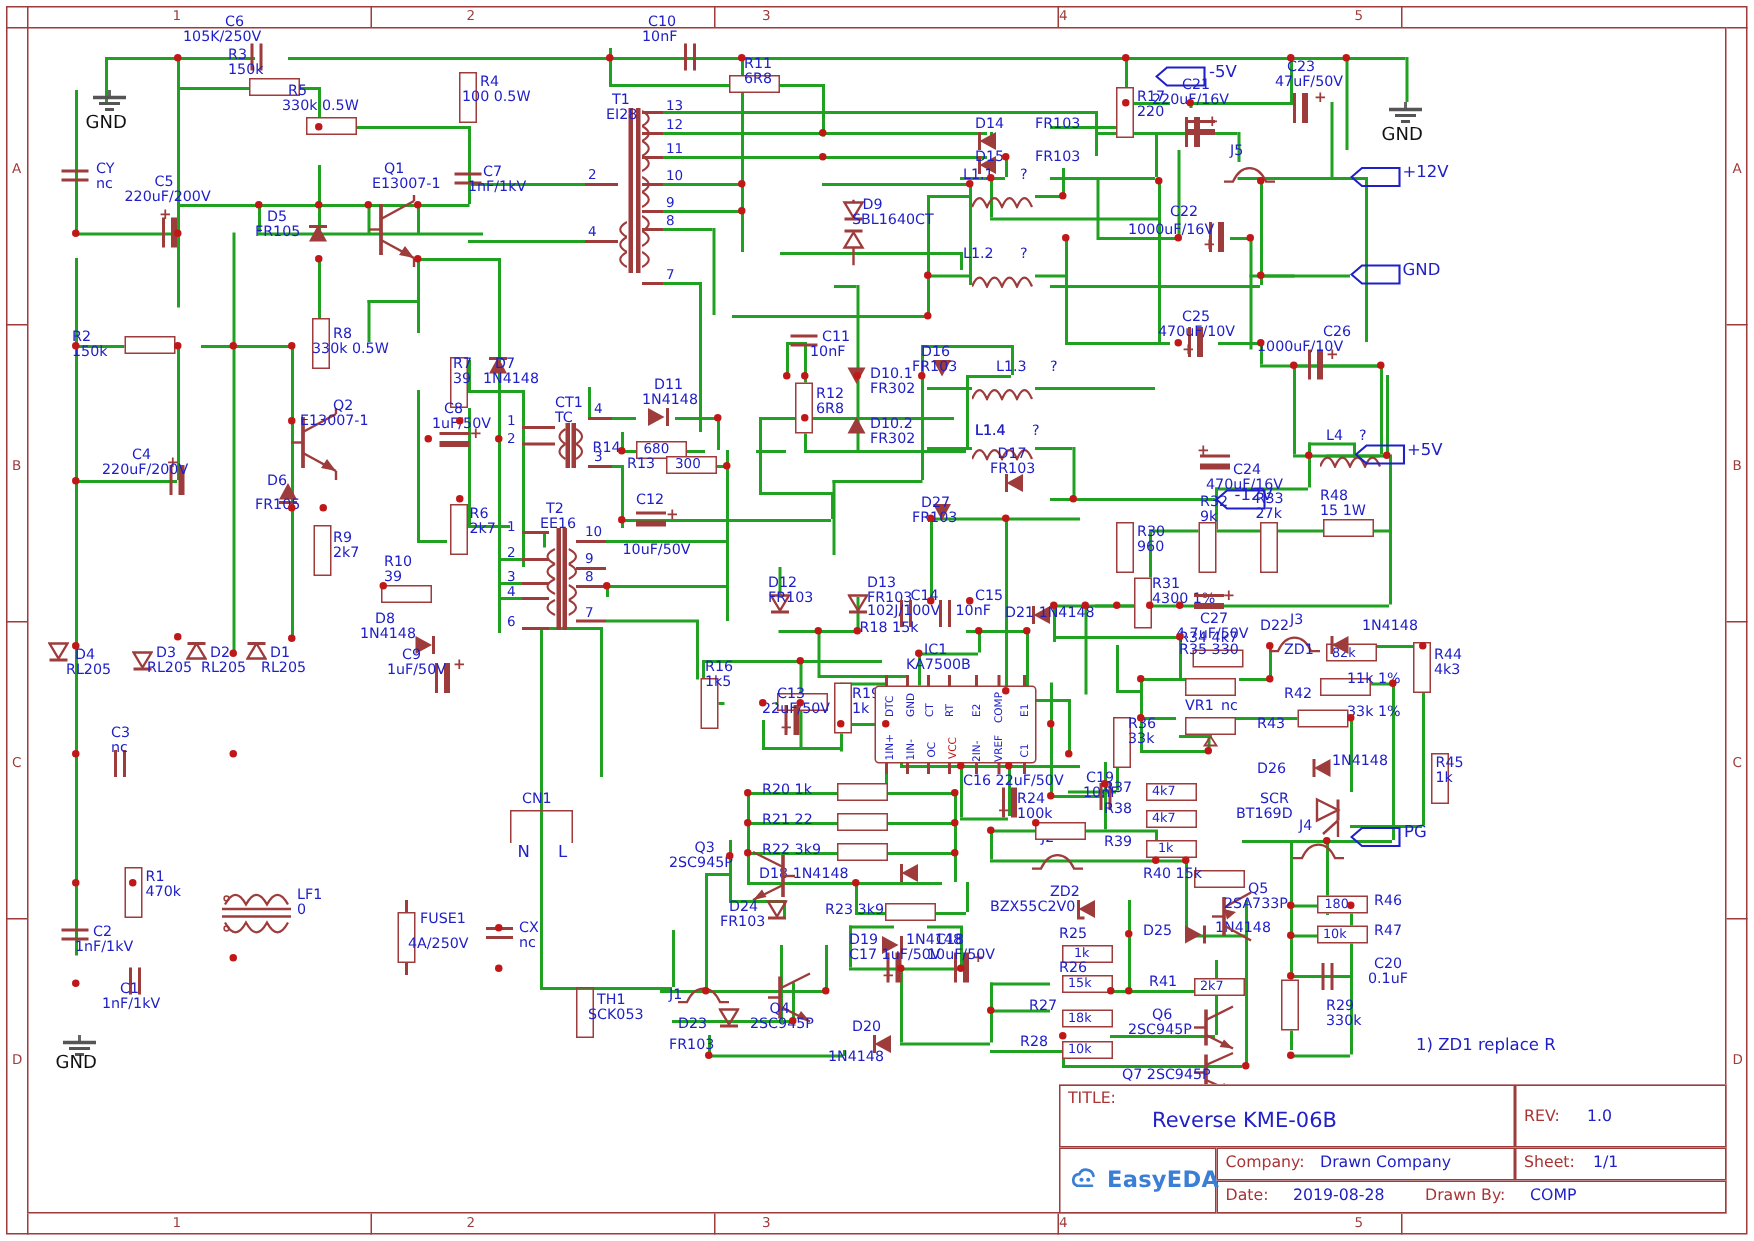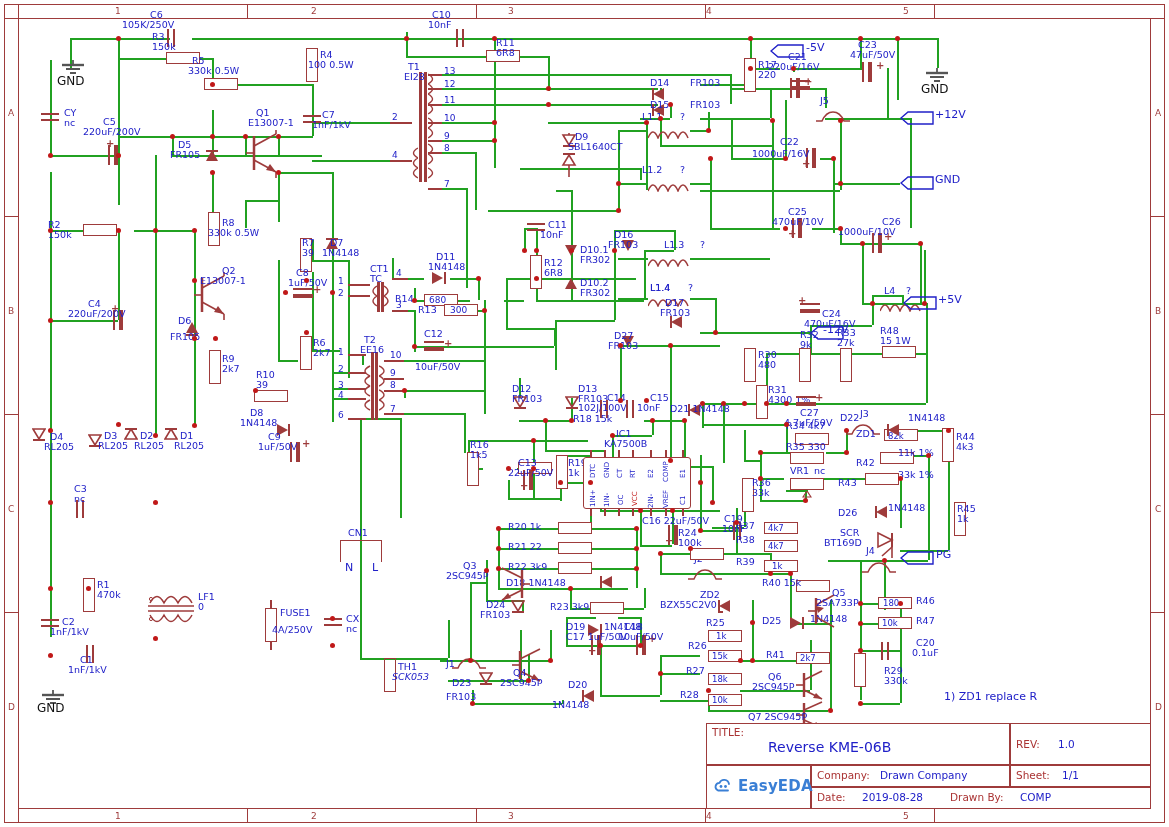--- a/index.html
+++ b/index.html
@@ -765,21 +765,21 @@
   <div class="diodeL" style="left:671px;top:316px;"></div>
   <div class="dbarV" style="left:670px;top:316px;"></div>
   <div class="lbl" style="left:665px;top:298px;">D17</div>
   <div class="lbl" style="left:660px;top:308px;">FR103</div>
   <div class="diodeD" style="left:622px;top:336px;"></div>
   <div class="lbl" style="left:614px;top:331px;">D27</div>
   <div class="lbl" style="left:608px;top:341px;">FR103</div>
 
   <div class="resV" style="left:744px;top:348px;"></div>
   <div class="lbl" style="left:758px;top:350px;">R30</div>
-  <div class="lbl" style="left:758px;top:360px;">480</div>
+  <div class="lbl" style="left:758px;top:360px;">960</div>
 
   <div class="resV" style="left:756px;top:385px;"></div>
   <div class="lbl" style="left:768px;top:385px;">R31</div>
   <div class="lbl" style="left:768px;top:395px;">4300 1%</div>
 
   <div class="resV" style="left:799px;top:348px;"></div>
   <div class="lbl" style="left:800px;top:330px;">R32</div>
   <div class="lbl" style="left:800px;top:340px;">9k</div>
 
   <div class="resV" style="left:840px;top:348px;"></div>
@@ -794,21 +794,21 @@
       <div class="p1"></div>
       <div class="p2"></div>
     </div>
   <div class="plus" style="left:815px;top:394px;">+</div>
   <div class="lbl" style="left:800px;top:408px;">C27</div>
   <div class="lbl" style="left:784px;top:418px;">4.7uF/50V</div>
 
   <div class="resH" style="left:795px;top:433px;"></div>
   <div class="lbl" style="left:786px;top:421px;">R34 4k7</div>
   <div class="resH" style="left:790px;top:452px;"></div>
-  <div class="lbl" style="left:786px;top:442px;">R35 330</div>
+  <div class="lbl" style="left:786px;top:429px;">R35 330</div>
   <div class="resH" style="left:790px;top:478px;"></div>
   <div class="lbl" style="left:790px;top:466px;">VR1</div>
   <div class="lbl" style="left:814px;top:466px;">nc</div>
   <div style="position:absolute;left:802px;top:486px;">
     <svg width="10" height="10">
         <polygon points="5,0 9,6 1,6" fill="none" stroke="#9e3b3b" stroke-width="1.2"></polygon>
       </svg>
   </div>
 
   <div class="resH" style="left:884px;top:429px;"></div>
@@ -995,21 +995,21 @@
   <div class="pin pv" style="left:270px;top:642px;height:8px;"></div>
   <div class="lbl" style="left:280px;top:608px;">FUSE1</div>
   <div class="lbl" style="left:272px;top:625px;">4A/250V</div>
 
   <div class="capV" style="left:324px;top:617px;"></div>
   <div class="lbl" style="left:346px;top:614px;">CX</div>
   <div class="lbl" style="left:346px;top:624px;">nc</div>
 
   <div style="position:absolute;left:384px;top:658px;width:12px;height:34px;border:1.4px solid #9e3b3b;box-sizing:border-box;"></div>
   <div class="lbl" style="left:398px;top:662px;">TH1</div>
-  <div class="lbl" style="left:392px;top:672px;font-style:italic;">SCK053</div>
+  <div class="lbl" style="left:392px;top:672px;">SCK053</div>
 
   <div style="position:absolute;left:340px;top:540px;width:42px;height:22px;border:1.4px solid #9e3b3b;border-bottom:none;box-sizing:border-box;"></div>
   <div class="lbl" style="left:348px;top:528px;">CN1</div>
   <div class="lbl" style="left:345px;top:563px;font-size:11px;">N</div>
   <div class="lbl" style="left:372px;top:563px;font-size:11px;">L</div>
 
   <div class="xcore" style="left:377px;top:282px;width:3px;height:30px;"></div>
   <div class="xcore" style="left:381px;top:282px;width:3px;height:30px;"></div>
   <div style="position:absolute;left:368px;top:282px;">
     <svg width="10" height="30">
@@ -1285,21 +1285,21 @@
         <path d="M2 2 L2 4 L1 4 M2 4 L2 14 L6 14" fill="none" stroke="#9e3b3b" stroke-width="2"></path>
       </svg>
   </div>
   <div class="lbl" style="left:700px;top:590px;">ZD2</div>
   <div class="lbl" style="left:660px;top:600px;">BZX55C2V0</div>
 
   <div class="resH" style="left:708px;top:630px;"></div>
   <div class="lbl" style="left:706px;top:618px;">R25</div>
   <div class="lbl" style="left:716px;top:631px;font-size:8.5px;">1k</div>
   <div class="resH" style="left:708px;top:650px;"></div>
-  <div class="lbl" style="left:688px;top:641px;">R26</div>
+  <div class="lbl" style="left:706px;top:641px;">R26</div>
   <div class="lbl" style="left:712px;top:651px;font-size:8.5px;">15k</div>
   <div class="resH" style="left:708px;top:673px;"></div>
   <div class="lbl" style="left:686px;top:666px;">R27</div>
   <div class="lbl" style="left:712px;top:674px;font-size:8.5px;">18k</div>
   <div class="resH" style="left:708px;top:694px;"></div>
   <div class="lbl" style="left:680px;top:690px;">R28</div>
   <div class="lbl" style="left:712px;top:695px;font-size:8.5px;">10k</div>
 
   <div class="resH" style="left:764px;top:522px;"></div>
   <div class="lbl" style="left:736px;top:521px;">R37</div>

